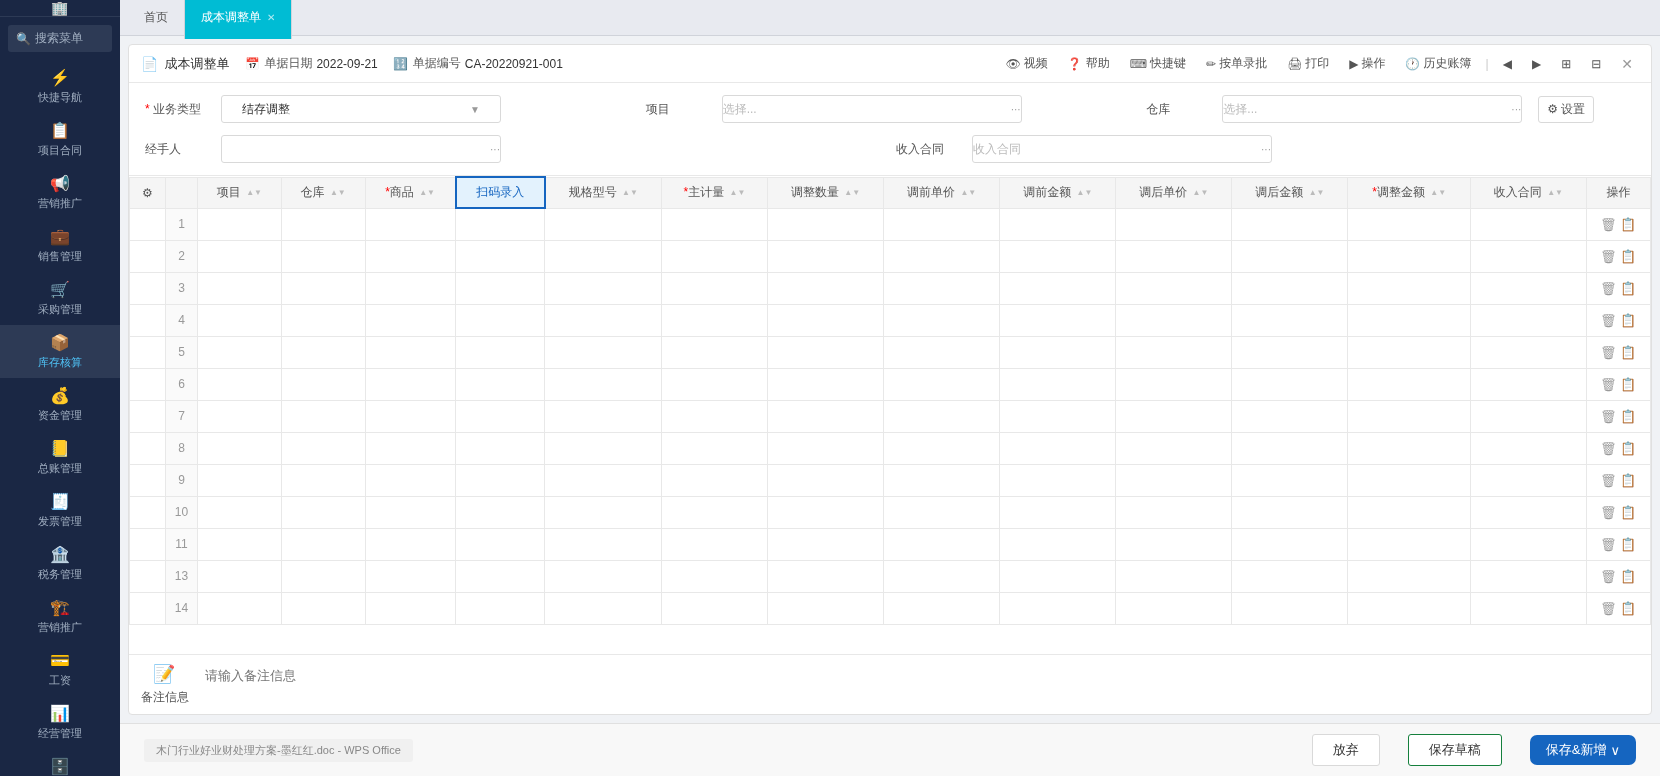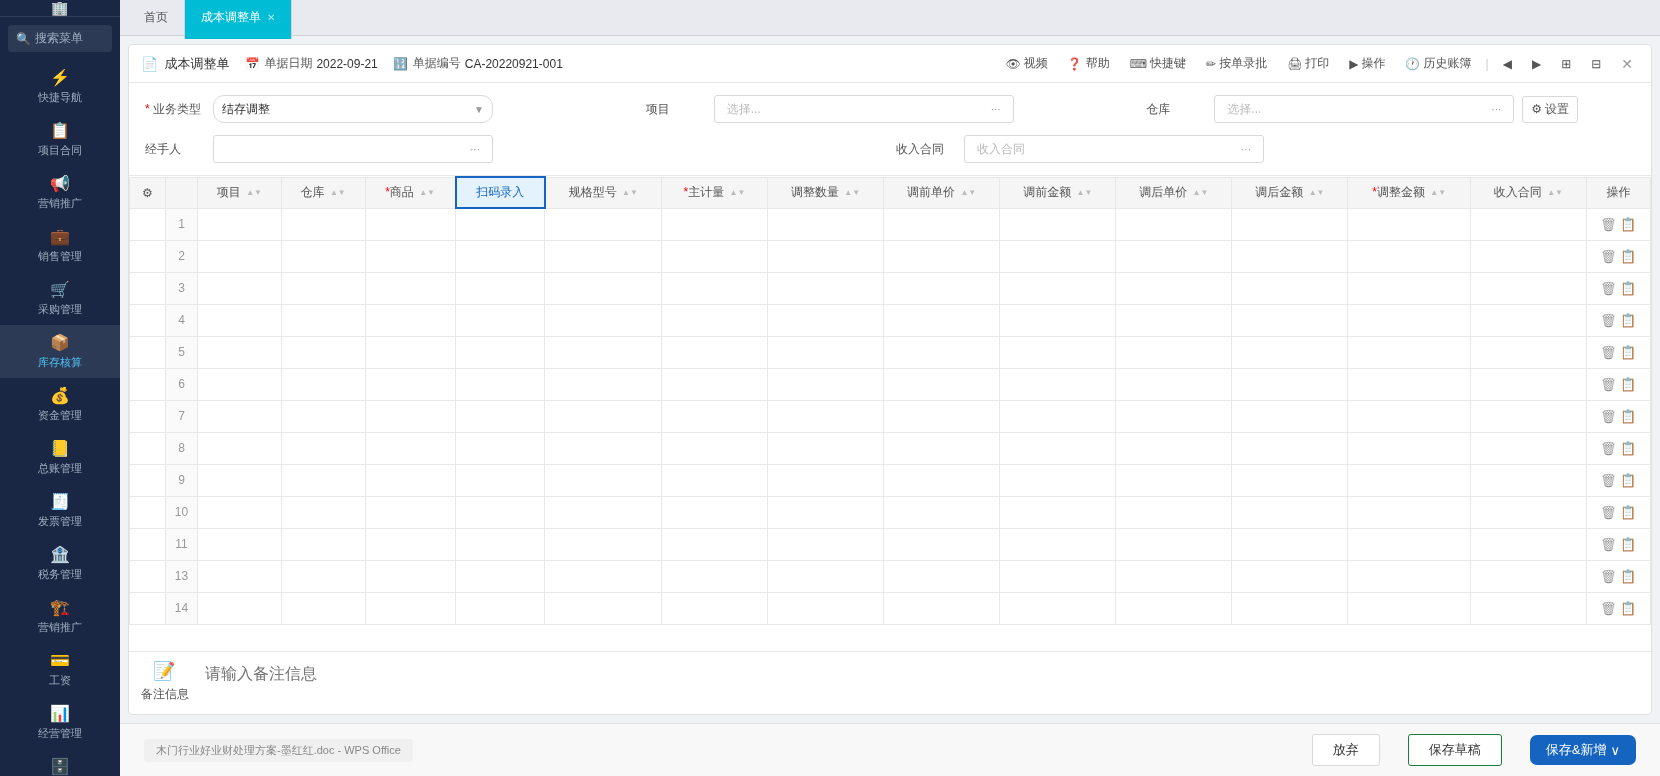--- a/index.html
+++ b/index.html
@@ -170,54 +170,54 @@
       padding: 12px 16px;
       display: flex;
       flex-wrap: wrap;
       gap: 12px;
       border-bottom: 1px solid #e8e8e8;
       flex-shrink: 0;
     }
     .form-row {
       display: flex;
       align-items: center;
-      gap: 8px;
+      gap: 16px;
       flex: 1;
       min-width: 300px;
     }
     .form-label {
       font-size: 12px;
       color: #555;
       white-space: nowrap;
       min-width: 60px;
     }
     .form-label.required::before {
       content: '* ';
       color: red;
     }
     .form-input {
       flex: 1;
       border: 1px solid #d9d9d9;
       border-radius: 3px;
-      padding: 4px 12px;
+      padding: 4px 0;
       font-size: 12px;
       color: #333;
       display: flex;
       align-items: center;
       justify-content: space-between;
       min-height: 28px;
     }
     .form-input-placeholder { color: #bbb; }
     .form-input-dots { color: #999; font-size: 10px; }
     .form-dropdown {
       display: flex;
       align-items: center;
       border: 1px solid #d9d9d9;
-      border-radius: 11px;
-      padding: 4px 8px;
+      border-radius: 3px;
+      padding: 4px 20px;
       background: #fff;
       min-height: 28px;
       min-width: 120px;
       cursor: pointer;
     }
     .form-dropdown-value { color: #333; flex: 1; font-size: 12px; }
     .form-dropdown-arrow { color: #999; font-size: 10px; }
     .settings-btn {
       background: none;
       border: 1px solid #d9d9d9;
@@ -313,21 +313,21 @@
       align-items: center;
       gap: 4px;
       color: #555;
       font-size: 12px;
     }
     .footer-label-icon { font-size: 18px; color: #00bcd4; }
     .footer-textarea {
       flex: 1;
       border: none;
       outline: none;
-      font-size: 16px;
+      font-size: 13px;
       color: #bbb;
       resize: none;
       min-height: 36px;
       padding: 4px;
     }
 
     
     .action-bar {
       background: #f8f8f8;
       border-top: 1px solid #e0e0e0;

